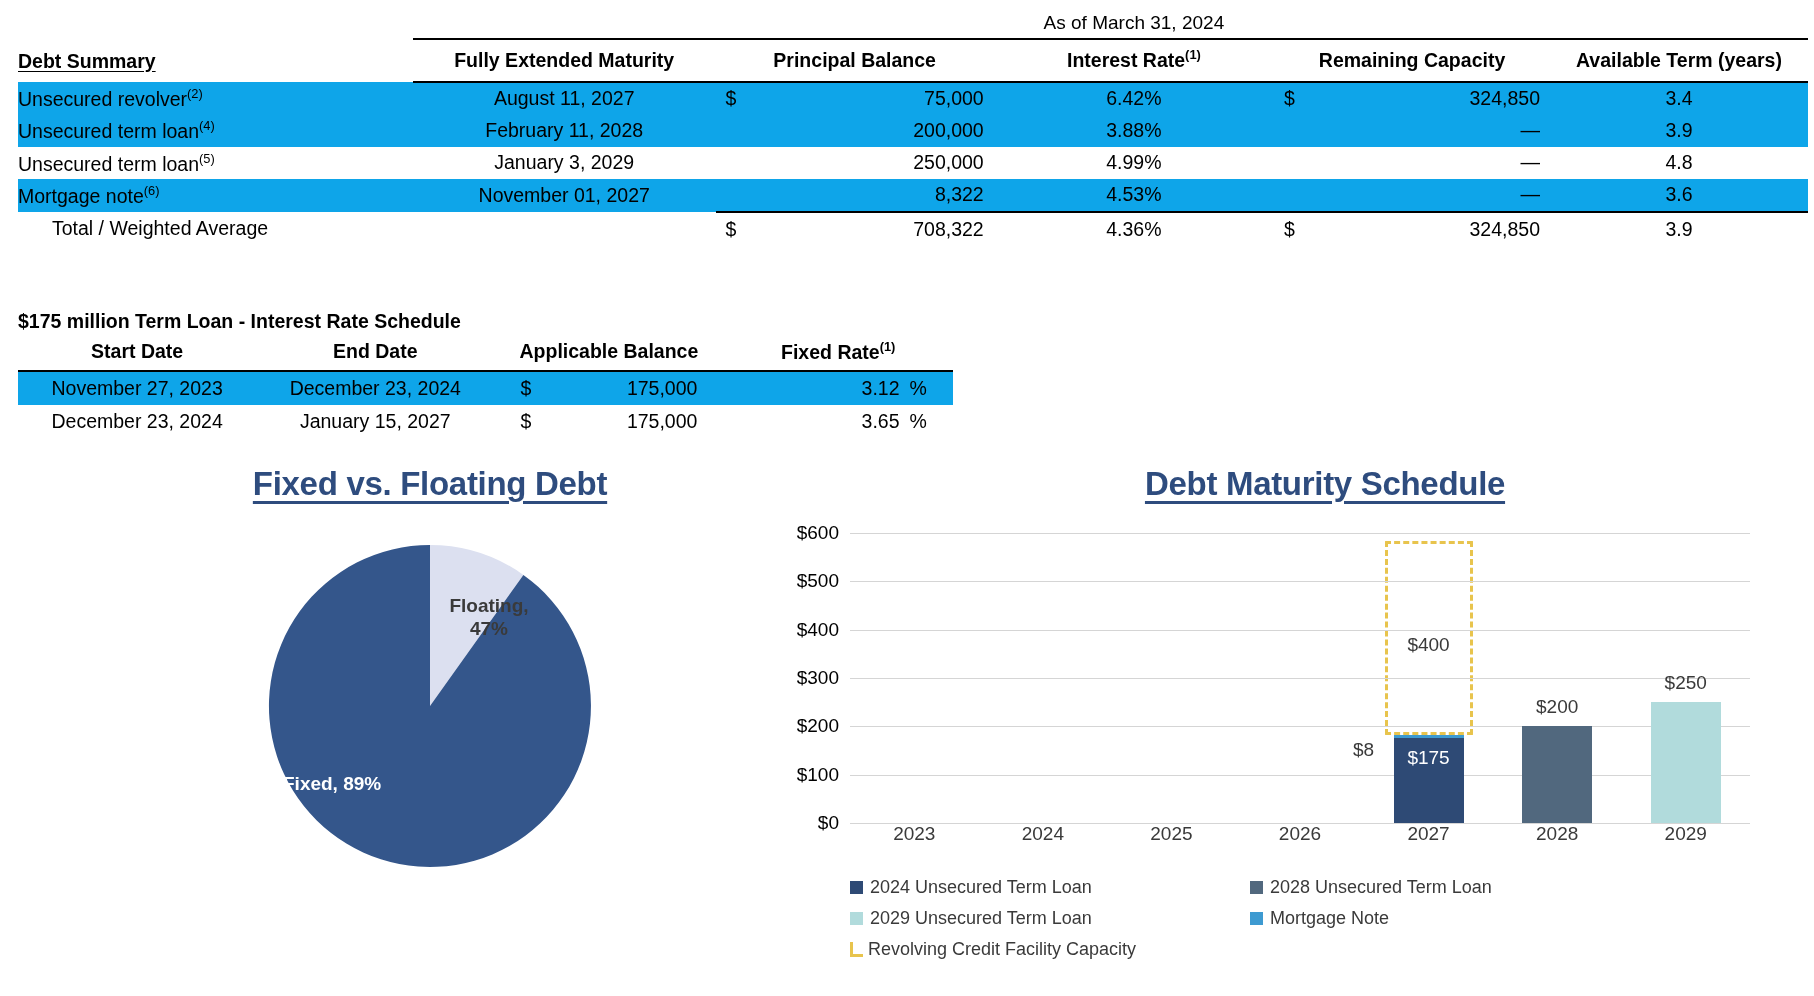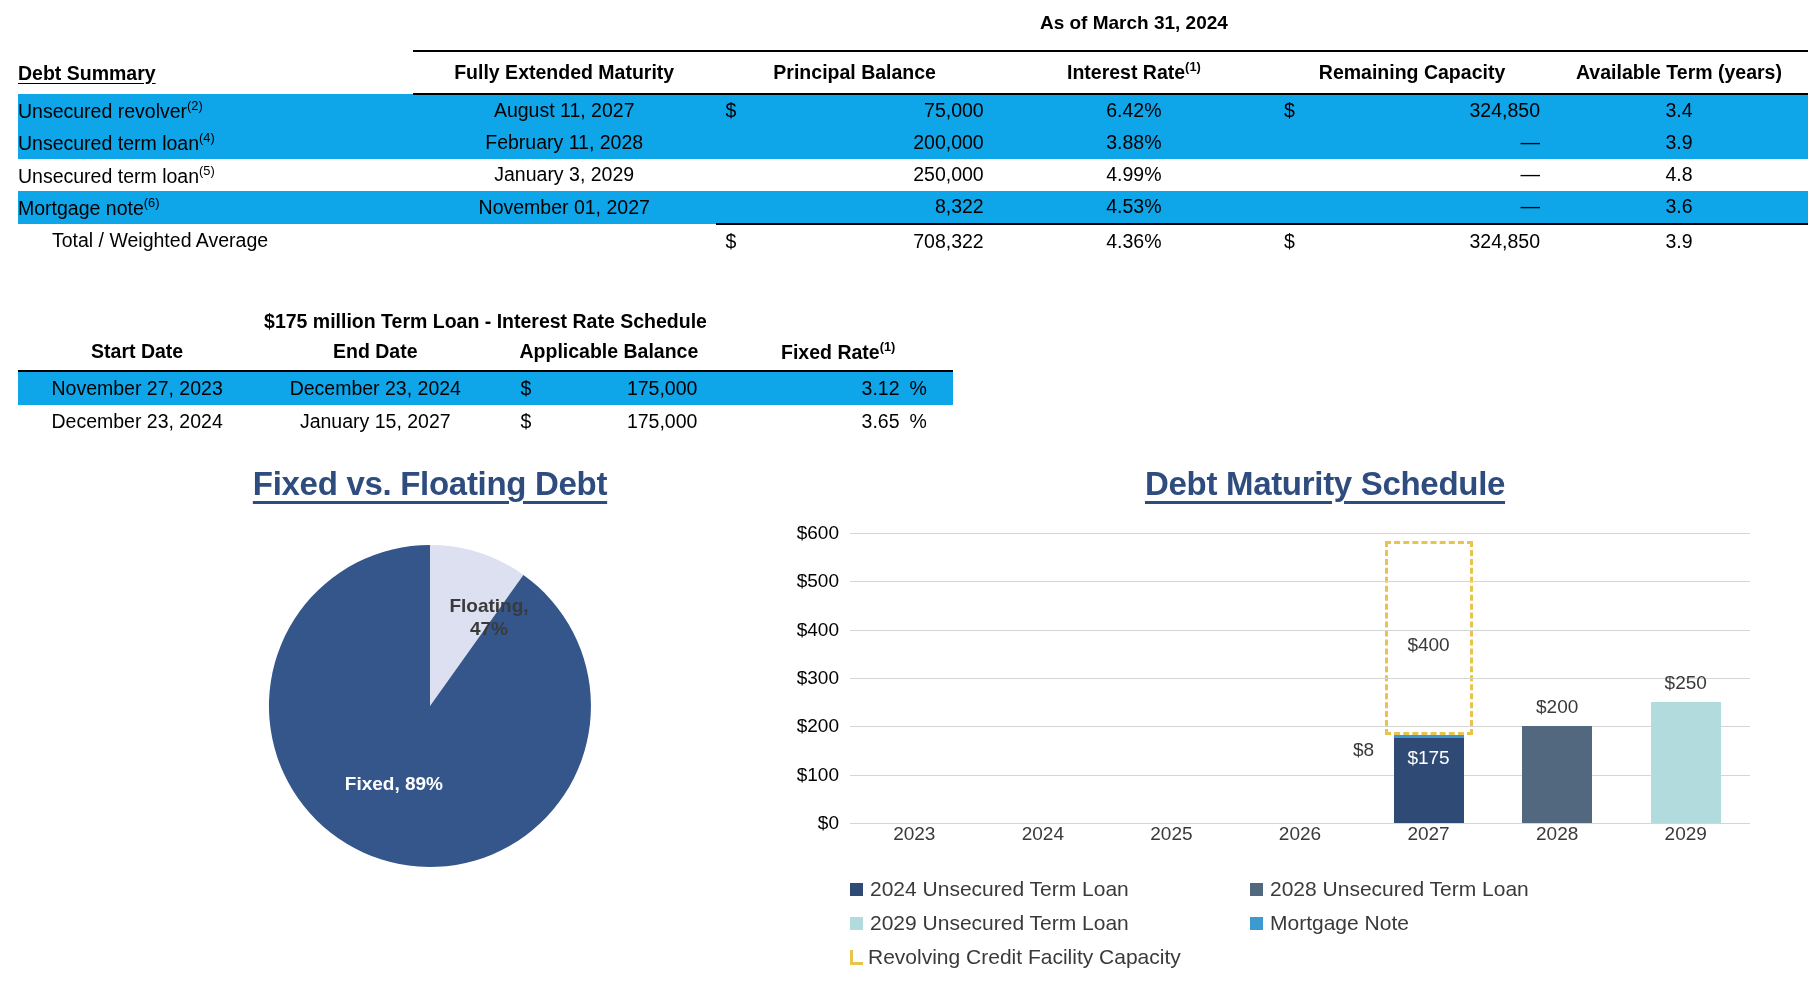--- a/index.html
+++ b/index.html
@@ -10,22 +10,22 @@
     font-family:"Liberation Sans", sans-serif;
     color:#000000;
     position:relative;
     overflow:hidden;
   }
 
   
   .t1 { position:absolute; left:18px; top:8px; width:1790px; }
   .t1 table { border-collapse:collapse; width:100%; font-size:19.5px; }
   .t1 .asof {
-    text-align:center; font-weight:bold; font-size:19px;
-    padding-bottom:16px;
+    text-align:center; font-weight:normal; font-size:19px;
+    padding-bottom:4px;
   }
   .t1 th, .t1 td { padding:0; }
   .hdr-row th {
     font-weight:bold; font-size:19.5px;
     padding:7px 10px 9px 10px; vertical-align:bottom;
     text-align:center; white-space:nowrap;
   }
   .hdr-row th.lbl { text-align:left; padding-left:0; }
   .rule-top { border-top:2.5px solid #000; }
   .rule-bot { border-bottom:2.5px solid #000; }
@@ -36,21 +36,21 @@
   .t1 td.num { text-align:right; }
   .t1 td.cur { text-align:left; width:34px; padding-right:0; }
   .shade { background:#0ea5e9; }
   .t1 .totrow td { padding-top:5px; }
   .t1 .totrow td.lbl { padding-left:34px; }
   .topline td { border-top:2.5px solid #000; }
   sup { font-size:0.66em; vertical-align:super; }
 
   
   .t2 { position:absolute; left:18px; top:310px; width:935px; }
-  .t2 .cap { text-align:center; font-weight:bold; font-size:19.5px; padding-bottom:3px; }
+  .t2 .cap { font-weight:bold; font-size:19.5px; padding-bottom:3px; }
   .t2 table { border-collapse:collapse; width:100%; font-size:19.5px; }
   .t2 th { font-weight:bold; text-align:center; padding:3px 10px 6px 10px; white-space:nowrap; }
   .t2 td { padding:5px 26px; white-space:nowrap; }
   .t2 td.ctr { text-align:center; }
   .t2 td.num { text-align:right; }
   .t2 td.cur { text-align:left; width:30px; padding-right:0; }
   .t2 td.pct { text-align:right; padding-right:4px; }
   .t2 td.pctsym { text-align:left; width:26px; padding-left:6px; }
 
   
@@ -62,21 +62,21 @@
   }
   .pie-wrap { position:relative; width:330px; height:330px; margin:38px auto 0 auto; }
   .pie-svg { display:block; }
   .pie-lab-float {
     position:absolute; left:168px; top:53px; width:112px;
     text-align:center; font-weight:bold; font-size:19px; color:#3a3a3a;
     line-height:1.22;
   }
   .pie-lab-fixed {
     position:absolute; left:18px; top:232px; width:160px;
-    text-align:right; font-weight:bold; font-size:19px; color:#ffffff;
+    text-align:left; font-weight:bold; font-size:19px; color:#ffffff;
   }
 
   
   .bar-panel { position:absolute; left:850px; top:465px; width:950px; }
   .plot { position:relative; width:900px; height:290px; margin:30px 0 0 0; }
   .ytick {
     position:absolute; right:100%; margin-right:11px;
     font-size:19px; color:#000000; white-space:nowrap;
     transform:translateY(-50%);
   }
@@ -104,21 +104,21 @@
   
   .legend { position:relative; width:900px; margin-top:24px; }
   .lrow { display:flex; margin-bottom:10px; }
   .litem { display:flex; align-items:center; }
   .litem.c1 { width:400px; }
   .swatch { width:13px; height:13px; margin-right:7px; flex:0 0 auto; }
   .swatch-rev {
     width:13px; height:15px; margin-right:5px; flex:0 0 auto;
     border-left:3.5px solid #e8c44d; border-bottom:3.5px solid #e8c44d;
   }
-  .ltext { font-size:21px; color:#3a3a3a; white-space:nowrap; }
+  .ltext { font-size:18px; color:#3a3a3a; white-space:nowrap; }
 </style>
 </head>
 <body>
 
 <div class="t1">
   <table>
     <colgroup>
       <col style="width:352px">
         <col style="width:270px">
       <col style="width:34px">

